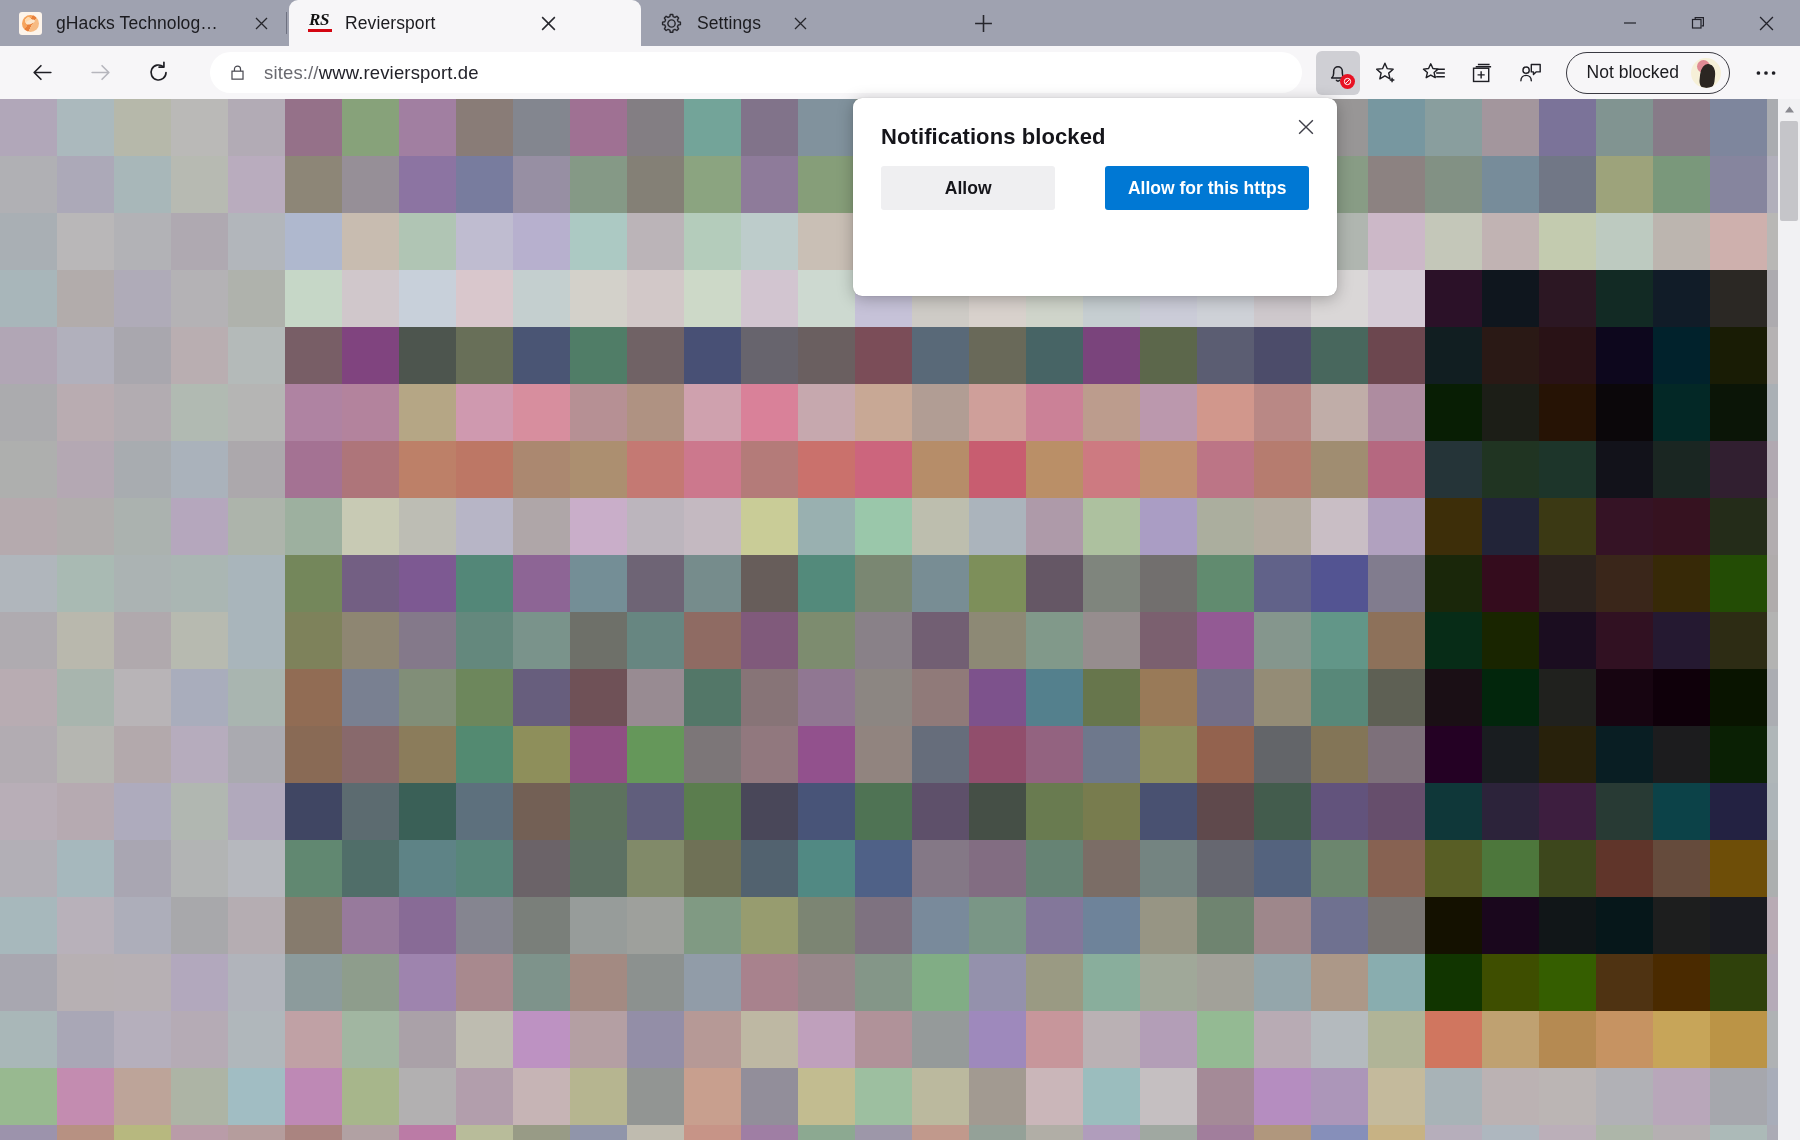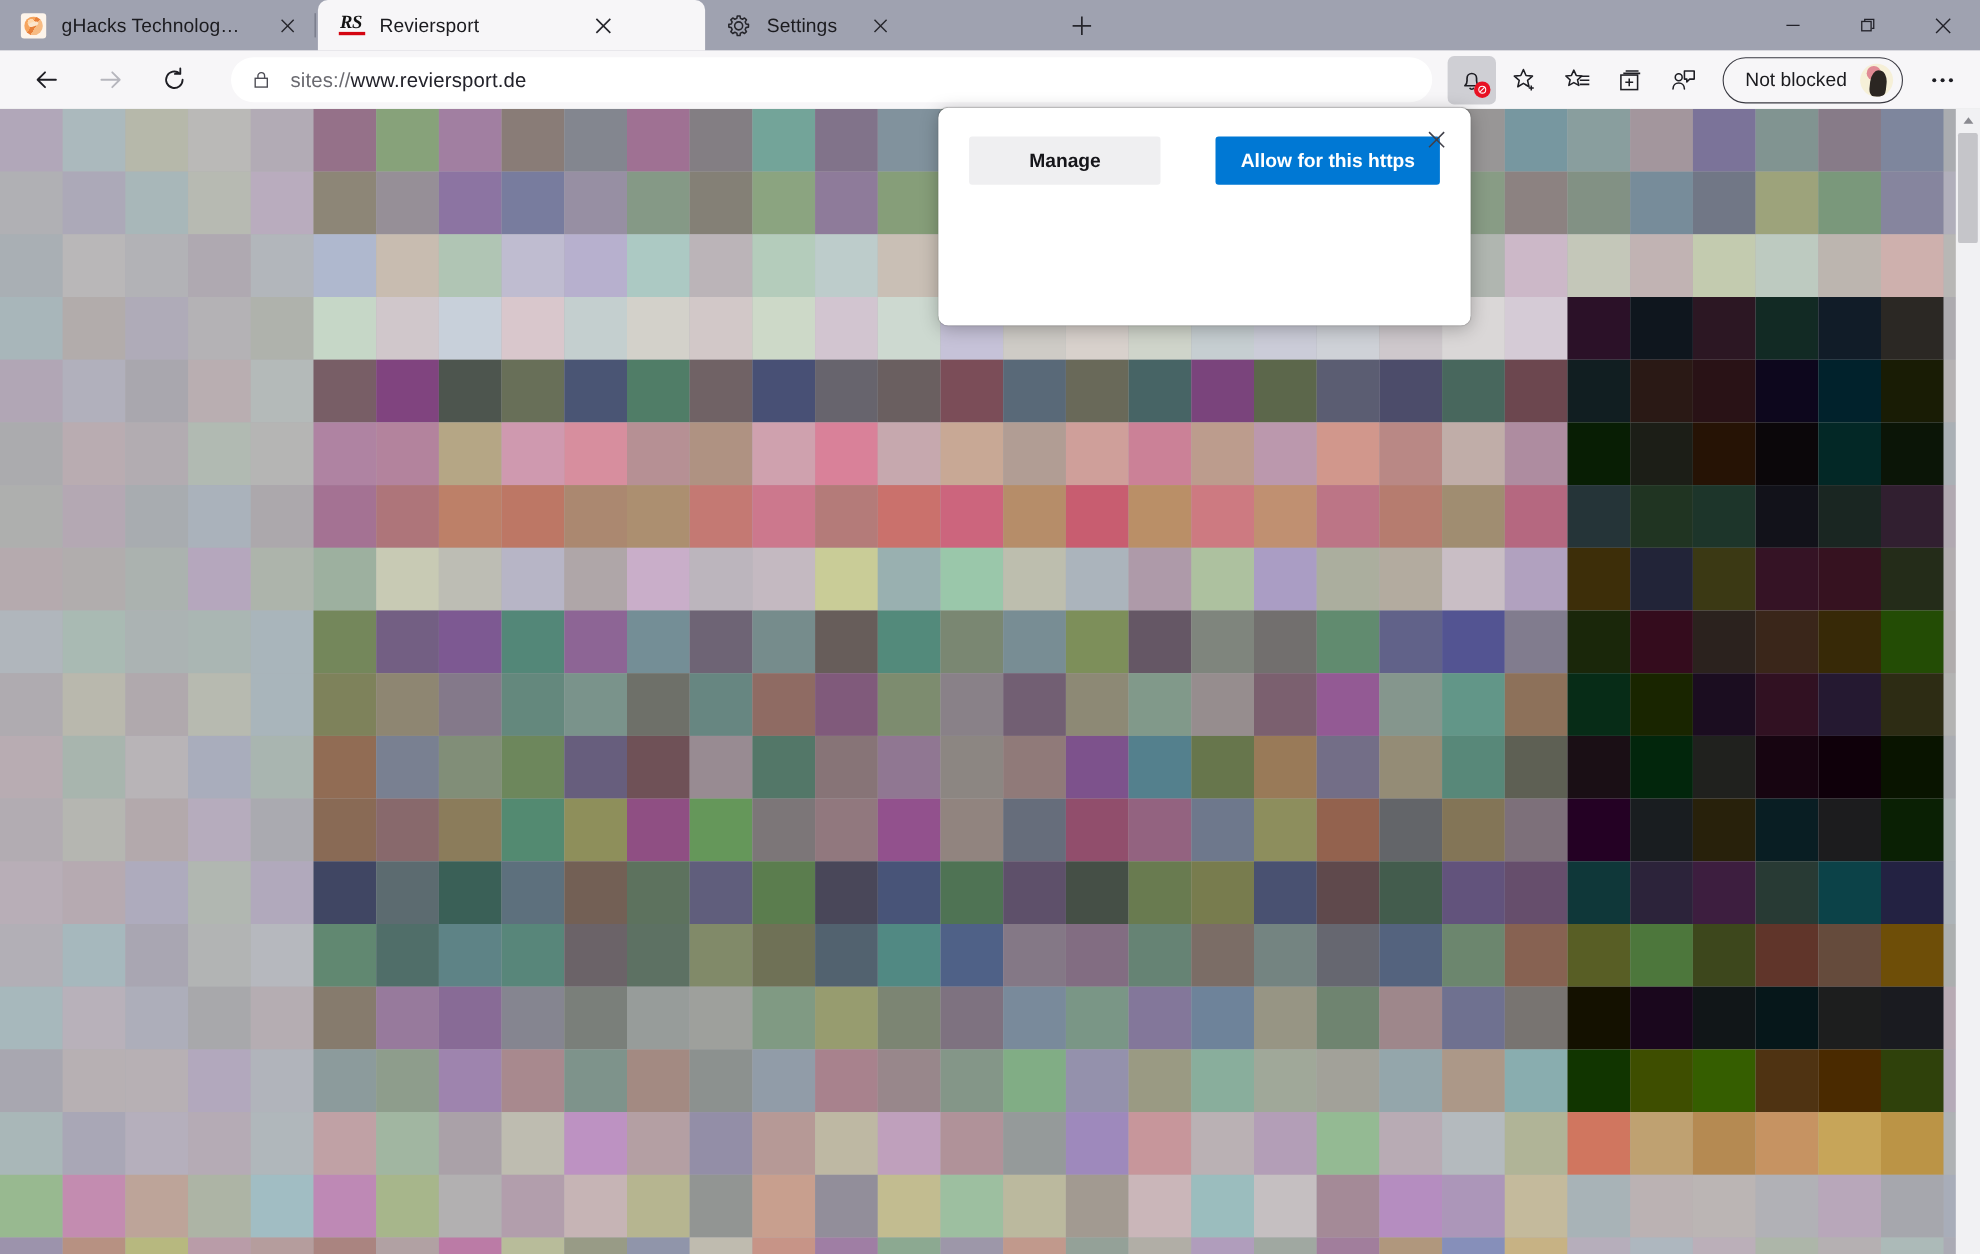--- a/index.html
+++ b/index.html
@@ -992,19 +992,20 @@
   </div>
   <div class="sb-thumb"></div>
 </div>
 
 <div class="flyout">
   <div class="flyout-close">
     <svg width="16" height="16" viewBox="0 0 14 14" aria-hidden="true">
       <path d="M1 1 L13 13 M13 1 L1 13" stroke="#40404a" stroke-width="1.25" fill="none"></path>
     </svg>
   </div>
+  <div class="flyout-title">Notifications blocked</div>
   <div class="flyout-actions">
-    <button class="btn btn-secondary">Manage</button>
+    <button class="btn btn-secondary">Allow</button>
     <button class="btn btn-primary">Allow for this https</button>
   </div>
 </div>
 
 </div>
 
 </body></html>

